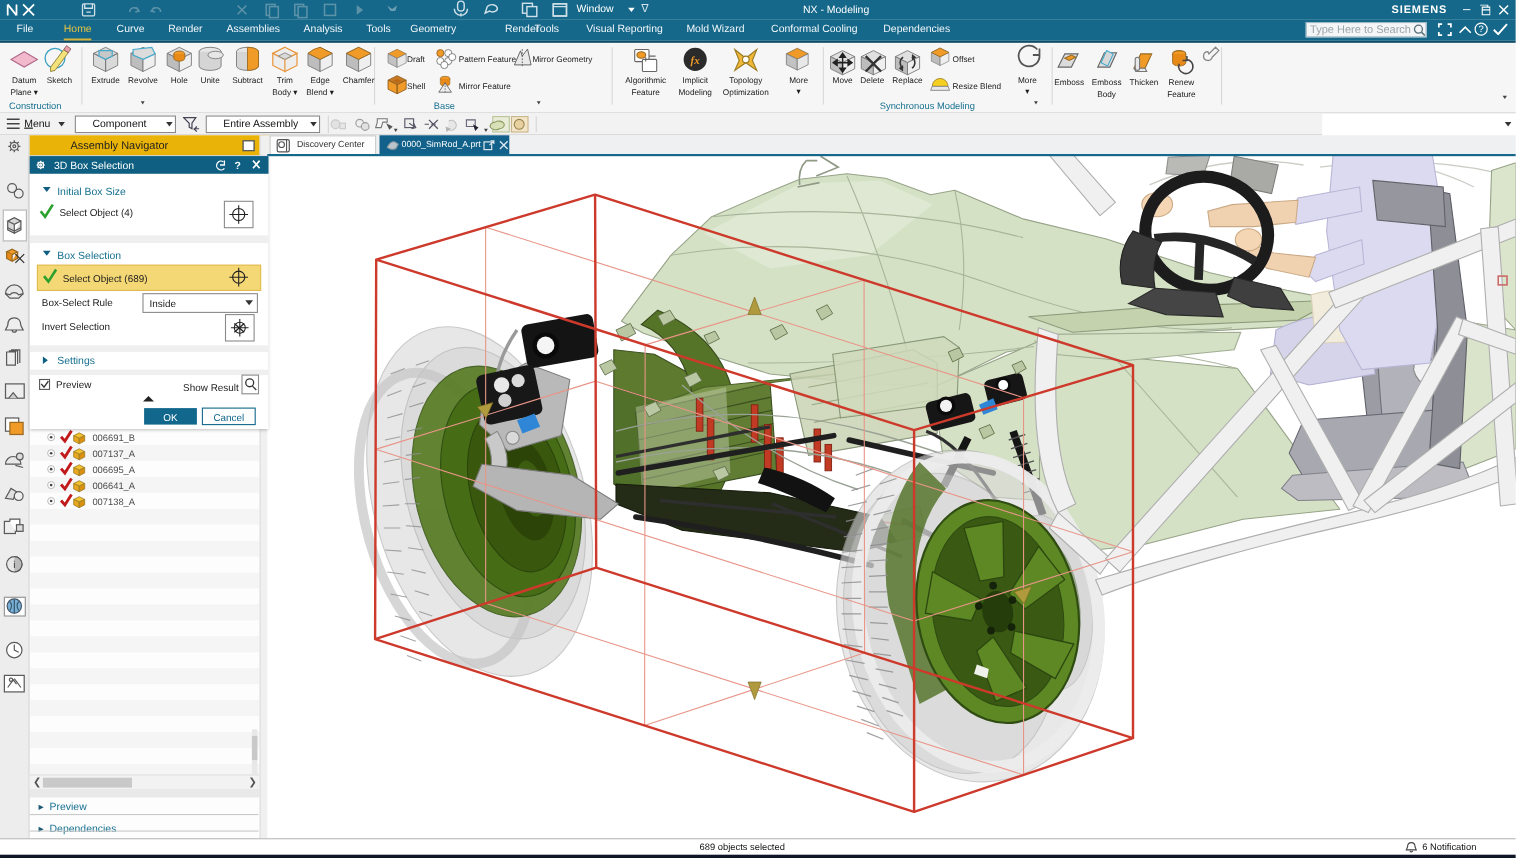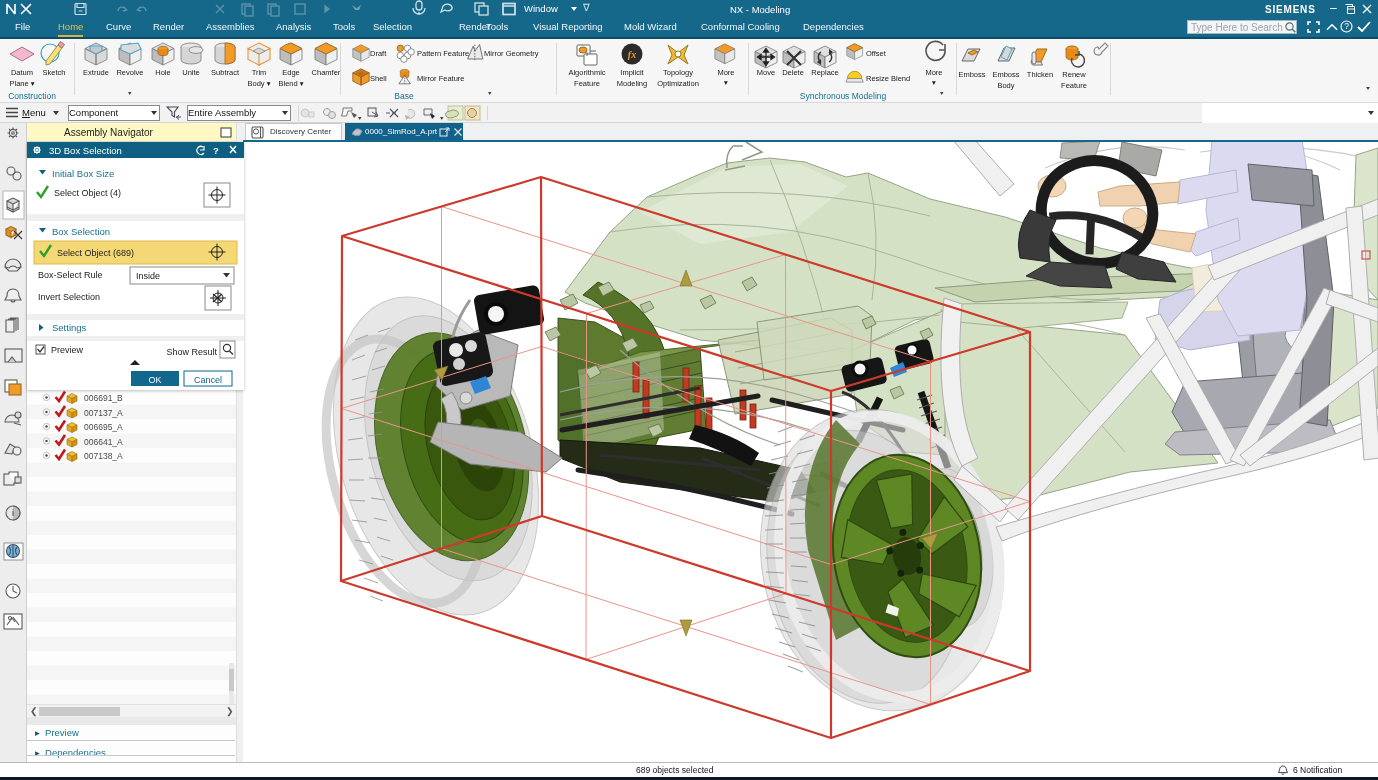--- a/index.html
+++ b/index.html
@@ -12,29 +12,29 @@
 #menurow { left:0; top:18px; width:1378px; height:19px; background:#15688a; }
 #menurow .mtab { position:absolute; top:0; height:19px; line-height:18px; color:#f2f7fa; font-size:9.5px; }
 #menurow .home { color:#e5c443; border-bottom:2px solid #d6b43a; }
 #darkline { left:0; top:37px; width:1378px; height:2px; background:#0d4b68; }
 
 
 #ribbon { left:0; top:39px; width:1378px; height:64px; background:#f6f6f6; border-bottom:1px solid #d9d9d9; }
 
 
 #row2 { left:0; top:103px; width:1202px; height:20px; background:#f2f2f2; border-bottom:1px solid #d5d5d5; }
-.dd { position:absolute; top:2px; height:16px; background:#fff; border:1px solid #8a8a8a; font-size:9.5px; color:#111; line-height:14px; padding-left:0; }
+.dd { position:absolute; top:2px; height:16px; background:#fff; border:1px solid #8a8a8a; font-size:9.5px; color:#111; line-height:14px; padding-left:15px; }
 .dd .arr { position:absolute; right:2px; top:5px; width:0; height:0; border-left:3.5px solid transparent; border-right:3.5px solid transparent; border-top:4px solid #333; }
 
 
 #sidebar { left:0; top:123px; width:27px; height:639px; background:#ededed; border-right:1px solid #cfcfcf; }
 
 
 #nav { left:27px; top:123px; width:218px; height:639px; background:#fdfdfd; }
-#navhead { position:absolute; left:0; top:0; width:218px; height:19px; background:#fef9c3; border-bottom:1px solid #e0e0e0; font-size:10px; color:#222; line-height:19px; padding-left:37px; }
+#navhead { position:absolute; left:0; top:0; width:218px; height:19px; background:#eab308; border-bottom:1px solid #e0e0e0; font-size:10px; color:#222; line-height:19px; padding-left:37px; }
 
 
 #dlg { left:27px; top:142px; width:217px; height:248px; background:#fff; box-shadow:0 1px 3px rgba(0,0,0,.25); }
 #dlghead { position:absolute; left:0; top:0; width:217px; height:16px; background:#0e5f81; color:#fff; font-size:11.5px; line-height:16px; }
 
 
 #tabrow { left:245px; top:123px; width:1133px; height:19px; background:#eef0f1; }
 #vpborder { left:243px; top:140px; width:1135px; height:2px; background:#15688a; z-index:6; }
 
 
@@ -92,21 +92,21 @@
     </svg>
 </div>
 <div class="abs" id="menurow">
   <span class="mtab" style="left:15px">File</span>
   <span class="mtab home" style="left:58px">Home</span>
   <span class="mtab" style="left:106px">Curve</span>
   <span class="mtab" style="left:153px">Render</span>
   <span class="mtab" style="left:206px">Assemblies</span>
   <span class="mtab" style="left:276px">Analysis</span>
   <span class="mtab" style="left:333px">Tools</span>
-  <span class="mtab" style="left:373px">Selection</span>
+  <span class="mtab" style="left:373px">Geometry</span>
   <span class="mtab" style="left:459px">Render</span>
   <span class="mtab" style="left:486px">Tools</span>
   <span class="mtab" style="left:533px">Visual Reporting</span>
   <span class="mtab" style="left:624px">Mold Wizard</span>
   <span class="mtab" style="left:701px">Conformal Cooling</span>
   <span class="mtab" style="left:803px">Dependencies</span>
   <span class="abs" style="left:1187px;top:2px;width:110px;height:14px;background:#f3f5f6;border:1px solid #9fb9c5"></span>
   <span class="abs" style="left:1191px;top:3.5px;font-size:10px;color:#9aa5ab">Type Here to Search</span>
   <svg class="abs" style="left:1284px;top:3px" width="13" height="13" viewBox="0 0 13 13">
       <circle cx="5.5" cy="5.5" r="3.6" fill="none" stroke="#55707c" stroke-width="1.2"></circle>

